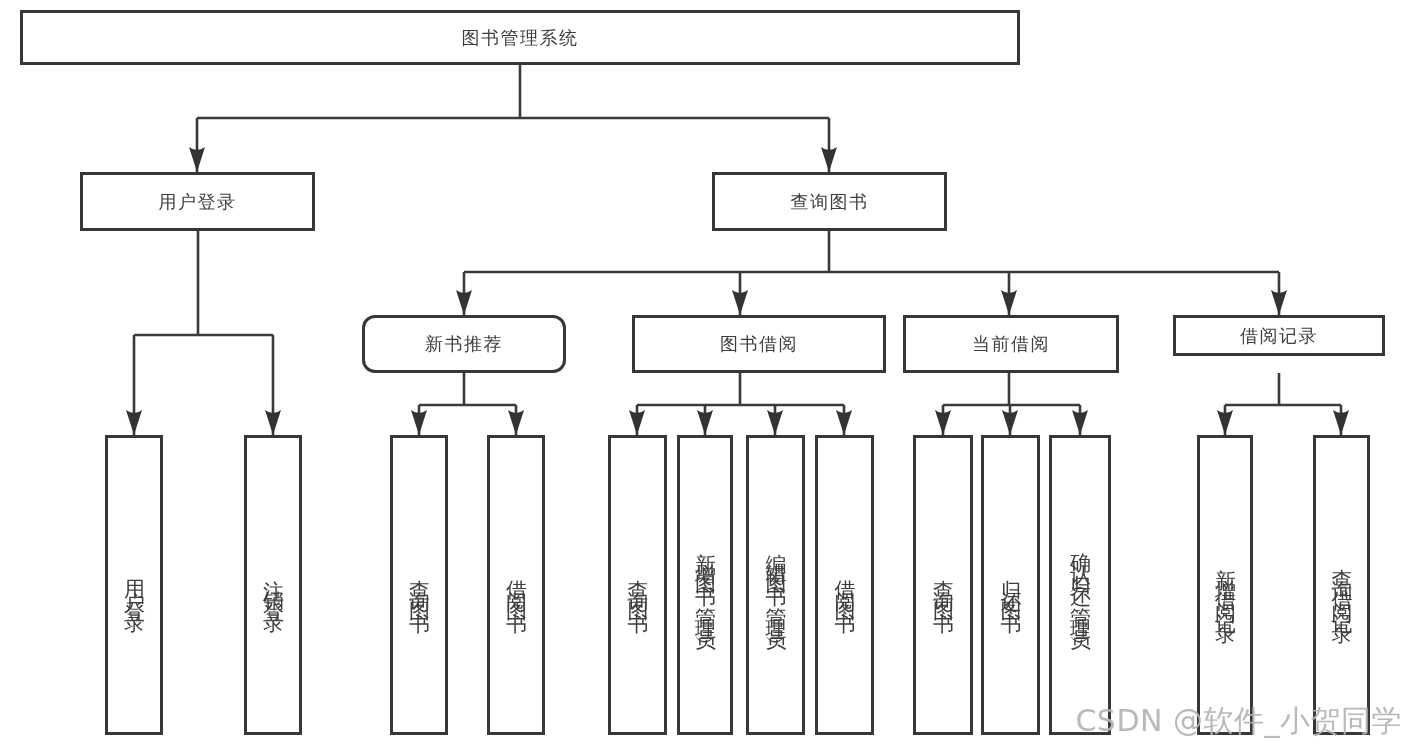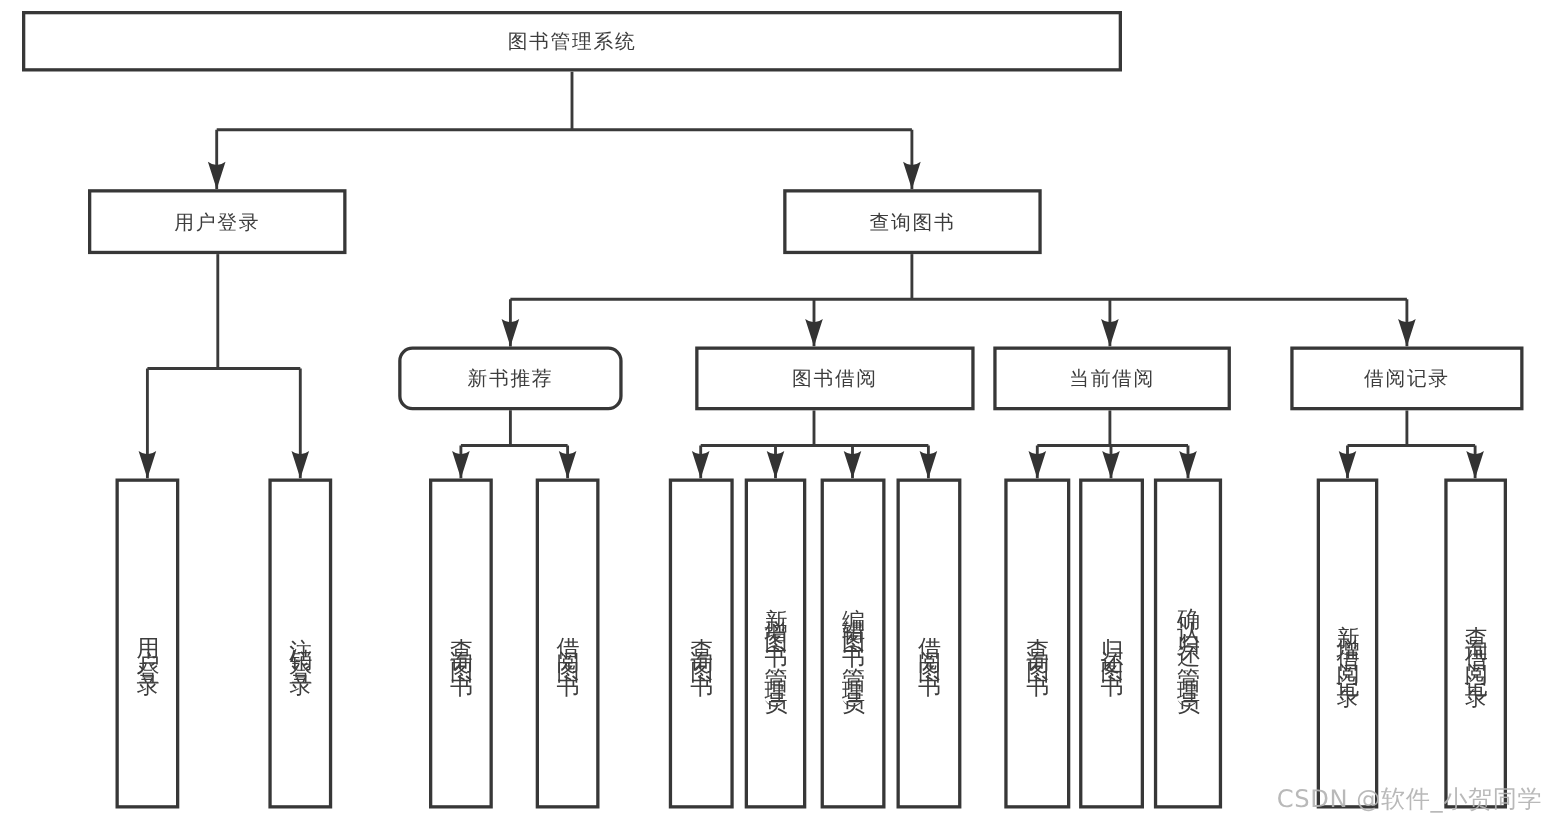--- a/index.html
+++ b/index.html
@@ -49,21 +49,21 @@
     line-height: 1;
     letter-spacing: 11px;
     color: #3d3d3d;
     white-space: nowrap;
   }
   .watermark {
     position: absolute;
     right: 3px;
     bottom: 5px;
     z-index: 3;
-    font-size: 22px;
+    font-size: 30px;
     color: #b4b4b4;
     opacity: 0.92;
     letter-spacing: 0.5px;
     white-space: nowrap;
   }
 </style>
 </head>
 <body>
 
 <div class="canvas">
@@ -113,21 +113,21 @@
 
   <div class="node" style="left:362px;top:315px;width:204px;height:58px;border-radius:13px;">
     <span class="hlabel">新书推荐</span>
   </div>
   <div class="node" style="left:632px;top:315px;width:254px;height:58px;">
     <span class="hlabel">图书借阅</span>
   </div>
   <div class="node" style="left:903px;top:315px;width:216px;height:58px;">
     <span class="hlabel">当前借阅</span>
   </div>
-  <div class="node" style="left:1173px;top:315px;width:212px;height:58px;">
+  <div class="node" style="left:1173px;top:315px;width:212px;height:41px;">
     <span class="hlabel">借阅记录</span>
   </div>
 
   <div class="node" style="left:105px;top:435px;width:58px;height:300px;">
     <span class="vlabel">用户登录</span>
   </div>
   <div class="node" style="left:244px;top:435px;width:58px;height:300px;">
     <span class="vlabel">注销登录</span>
   </div>
 

